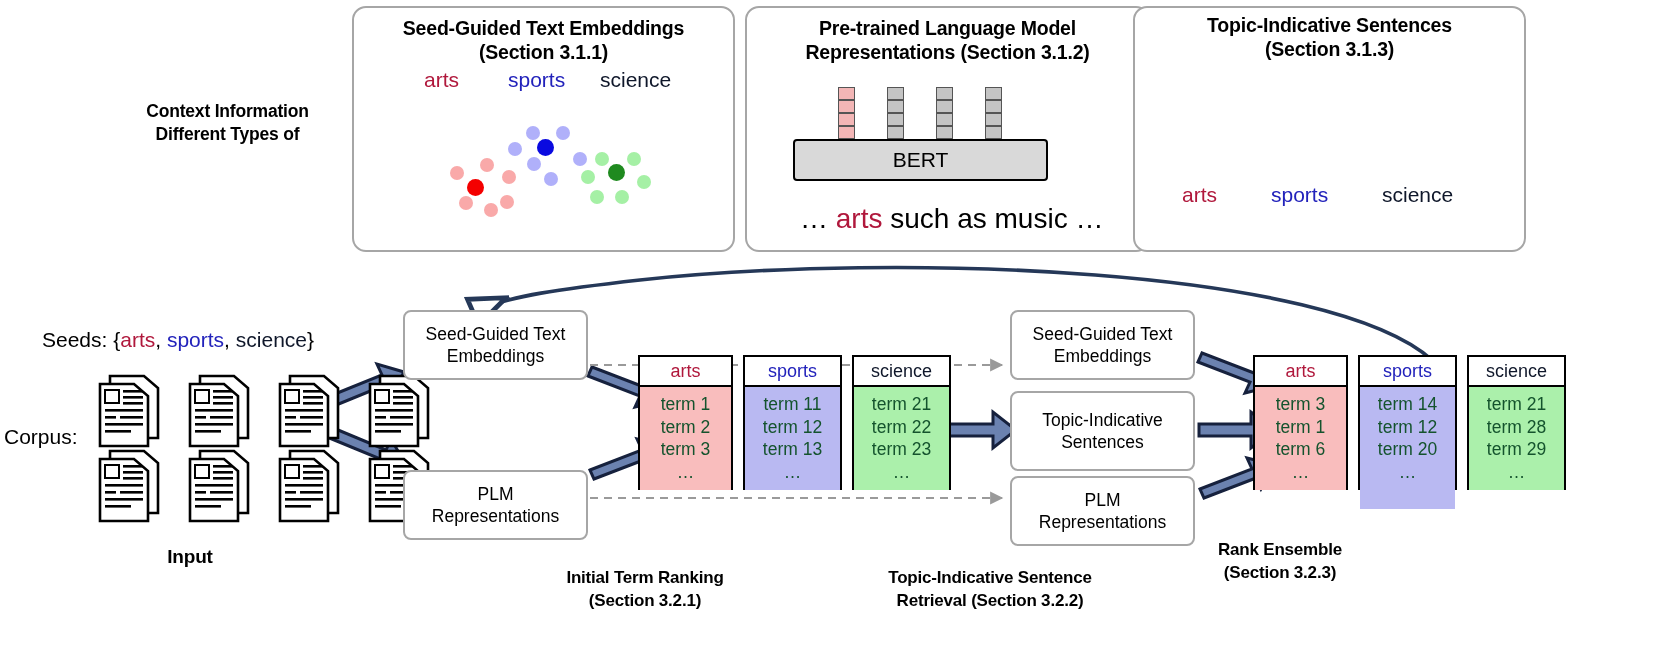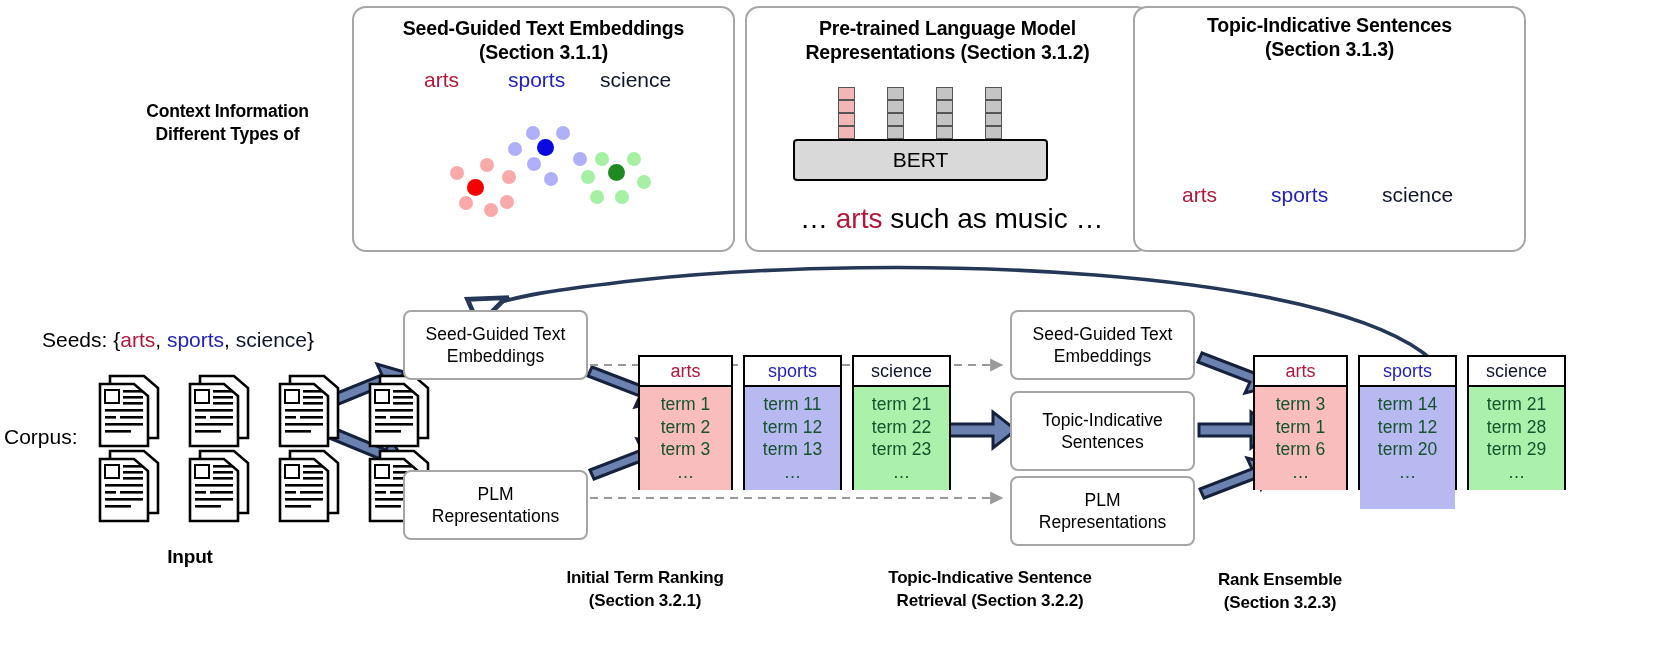--- a/index.html
+++ b/index.html
@@ -575,18 +575,18 @@
   </div>
 
   <div class="caption" style="left:500px; top:566px; width:290px;">
     <div>Initial Term Ranking</div>
     <div>(Section 3.2.1)</div>
   </div>
   <div class="caption" style="left:840px; top:566px; width:300px;">
     <div>Topic-Indicative Sentence</div>
     <div>Retrieval (Section 3.2.2)</div>
   </div>
-  <div class="caption" style="left:1155px; top:568px; width:250px;">
+  <div class="caption" style="left:1155px; top:538px; width:250px;">
     <div>Rank Ensemble</div>
     <div>(Section 3.2.3)</div>
   </div>
 
 </div>
 
 </body></html>

